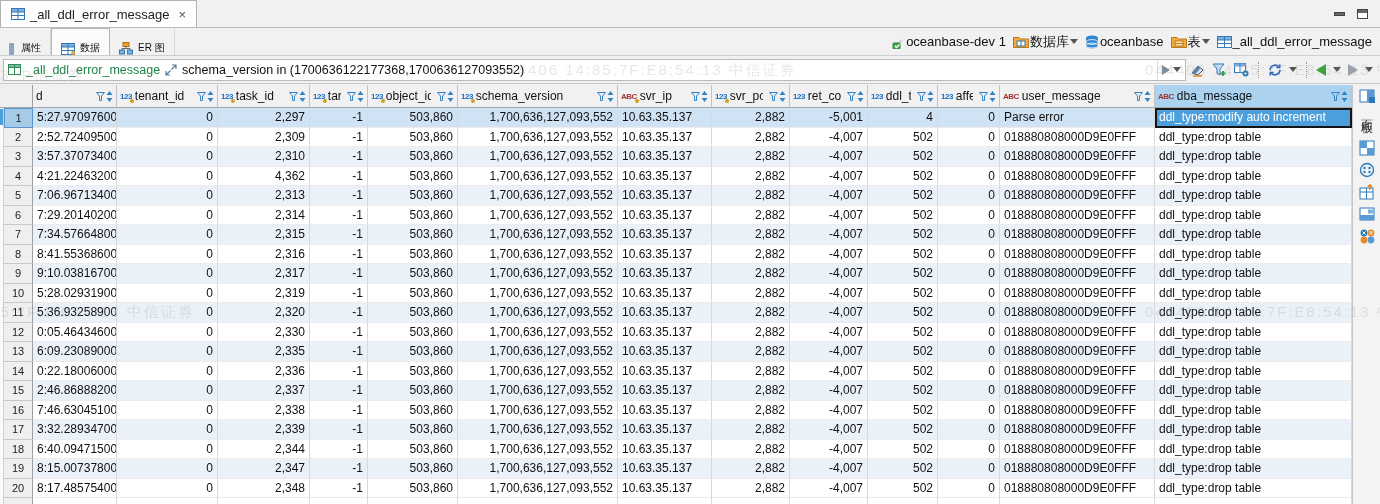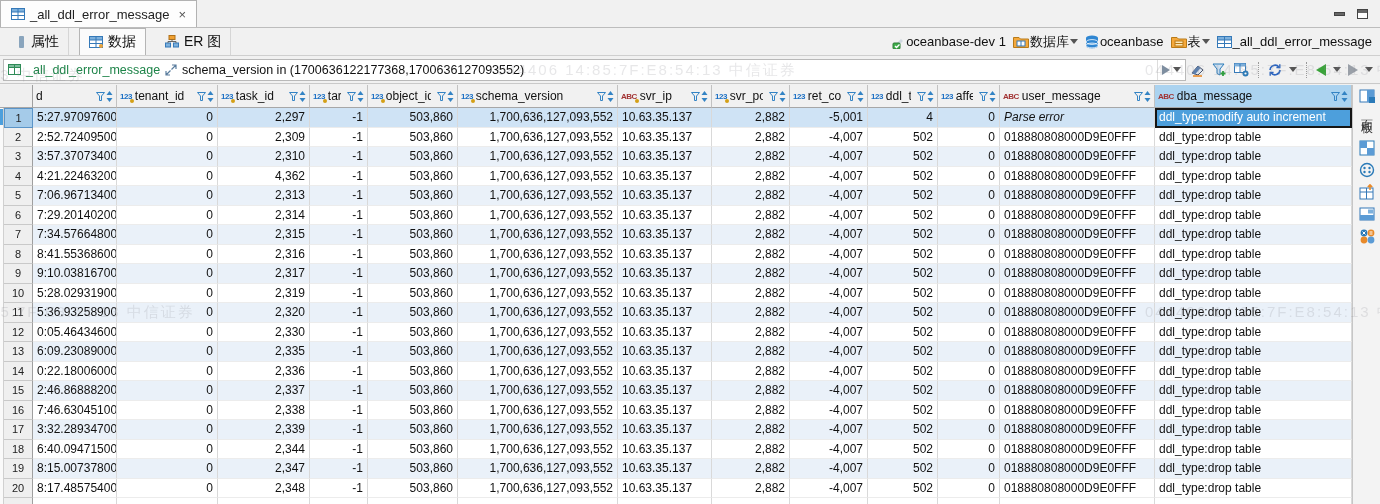--- a/index.html
+++ b/index.html
@@ -14,21 +14,21 @@
   .etab.active{background:#fdfdfd;border:1px solid #b2b2b2;border-bottom:none;}
   .etab .close{color:#555;font-size:13px;margin-left:4px;}
   .icon-sliver{display:inline-block;width:6px;height:12px;background:#4e8fca;border-radius:1px;margin-right:2px;overflow:hidden;}
   .win-controls{margin-left:auto;display:flex;gap:12px;align-items:center;padding:0 12px;height:27px;}
   .ic-min{width:11px;height:4px;background:#666;border:1px solid #444;}
   .ic-max{width:11px;height:10px;border:1px solid #444;background:#fff;}
   .ic-max::before{content:"";display:block;height:3px;background:#666;}
 
   
   .subbar{height:28px;display:flex;align-items:stretch;background:#f1f1f1;border-bottom:1px solid #cfcfcf;}
-  .stab{display:flex;align-items:center;gap:5px;padding:0 9px;font-size:14px;border-right:1px solid #d6d6d6;margin-left:10px;}
+  .stab{display:flex;align-items:flex-end;gap:5px;padding:0 9px;font-size:10px;border-right:1px solid #d6d6d6;}
   .stab.active{background:#fbfbfb;border:1px solid #b5b5b5;border-bottom:none;}
   .crumbs{margin-left:auto;display:flex;align-items:center;gap:7px;padding-right:8px;font-size:13px;}
   .crumb{display:flex;align-items:center;gap:1px;white-space:nowrap;}
   .caret{width:0;height:0;border-left:4px solid transparent;border-right:4px solid transparent;border-top:5px solid #555;display:inline-block;}
 
   
   .filterbar{height:28px;display:flex;align-items:center;background:#f1f1f1;padding:2px 3px;border-bottom:1px solid #c9c9c9;}
   .filter-box{flex:1;height:22px;background:#fff;border:1px solid #b9b9b9;display:flex;align-items:center;padding:0 4px;gap:5px;overflow:hidden;}
   .tbl-name{color:#1e8449;font-size:12.5px;white-space:nowrap;}
   .filter-text{color:#111;font-size:12.5px;white-space:nowrap;flex:1;}
@@ -469,21 +469,21 @@
           <div class="cell r" style="width: 101px;">0</div>
           <div class="cell r" style="width: 92px;">2,297</div>
           <div class="cell r" style="width: 58px;">-1</div>
           <div class="cell r" style="width: 90px;">503,860</div>
           <div class="cell r" style="width: 160px;">1,700,636,127,093,552</div>
           <div class="cell" style="width: 94px;">10.63.35.137</div>
           <div class="cell r" style="width: 78px;">2,882</div>
           <div class="cell r" style="width: 78px;">-5,001</div>
           <div class="cell r" style="width: 70px;">4</div>
           <div class="cell r" style="width: 62px;">0</div>
-          <div class="cell" style="width: 155px; font-style: italic;">Parse error</div>
+          <div class="cell" style="width: 155px;">Parse error</div>
           <div class="cell selcell" style="width: 197px;">ddl_type:modify auto increment</div>
         </div>
         <div class="grow">
           <div class="strip"></div>
           <div class="gutter">2</div>
           <div class="cell" style="width: 84px;">2:52.724095000</div>
           <div class="cell r" style="width: 101px;">0</div>
           <div class="cell r" style="width: 92px;">2,309</div>
           <div class="cell r" style="width: 58px;">-1</div>
           <div class="cell r" style="width: 90px;">503,860</div>

